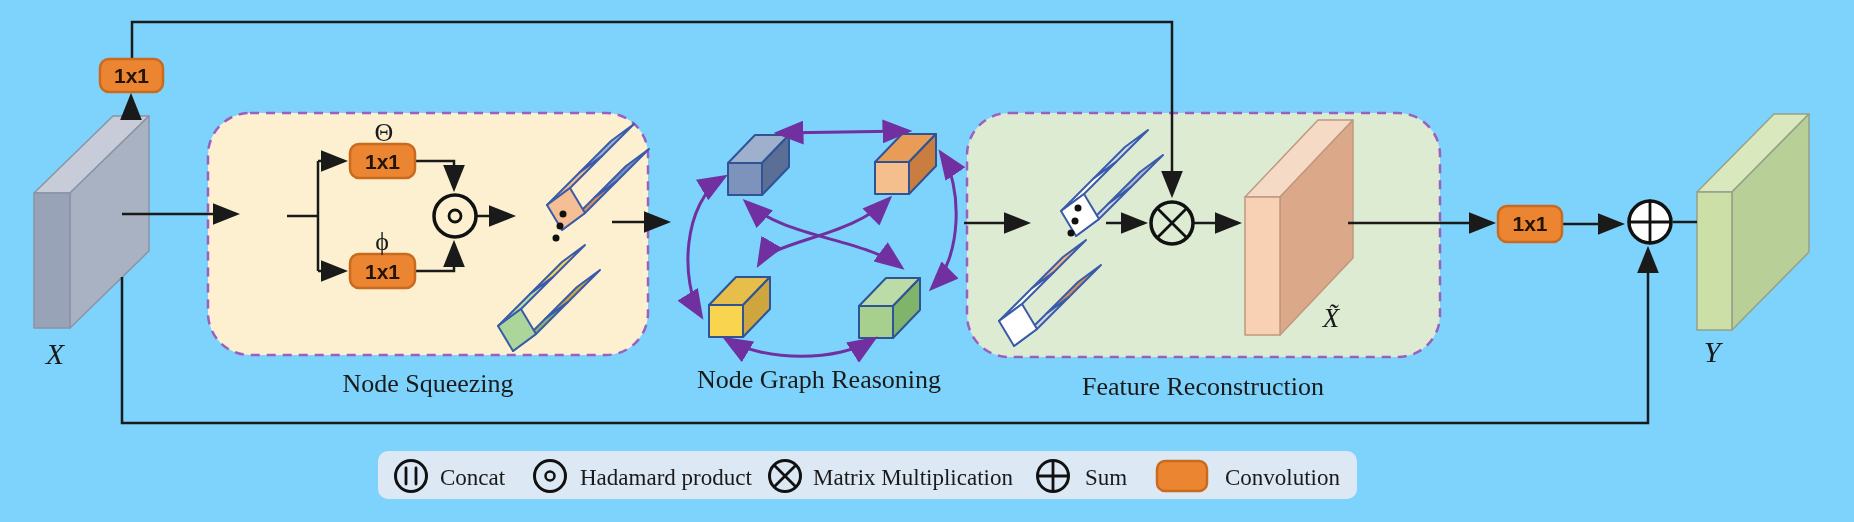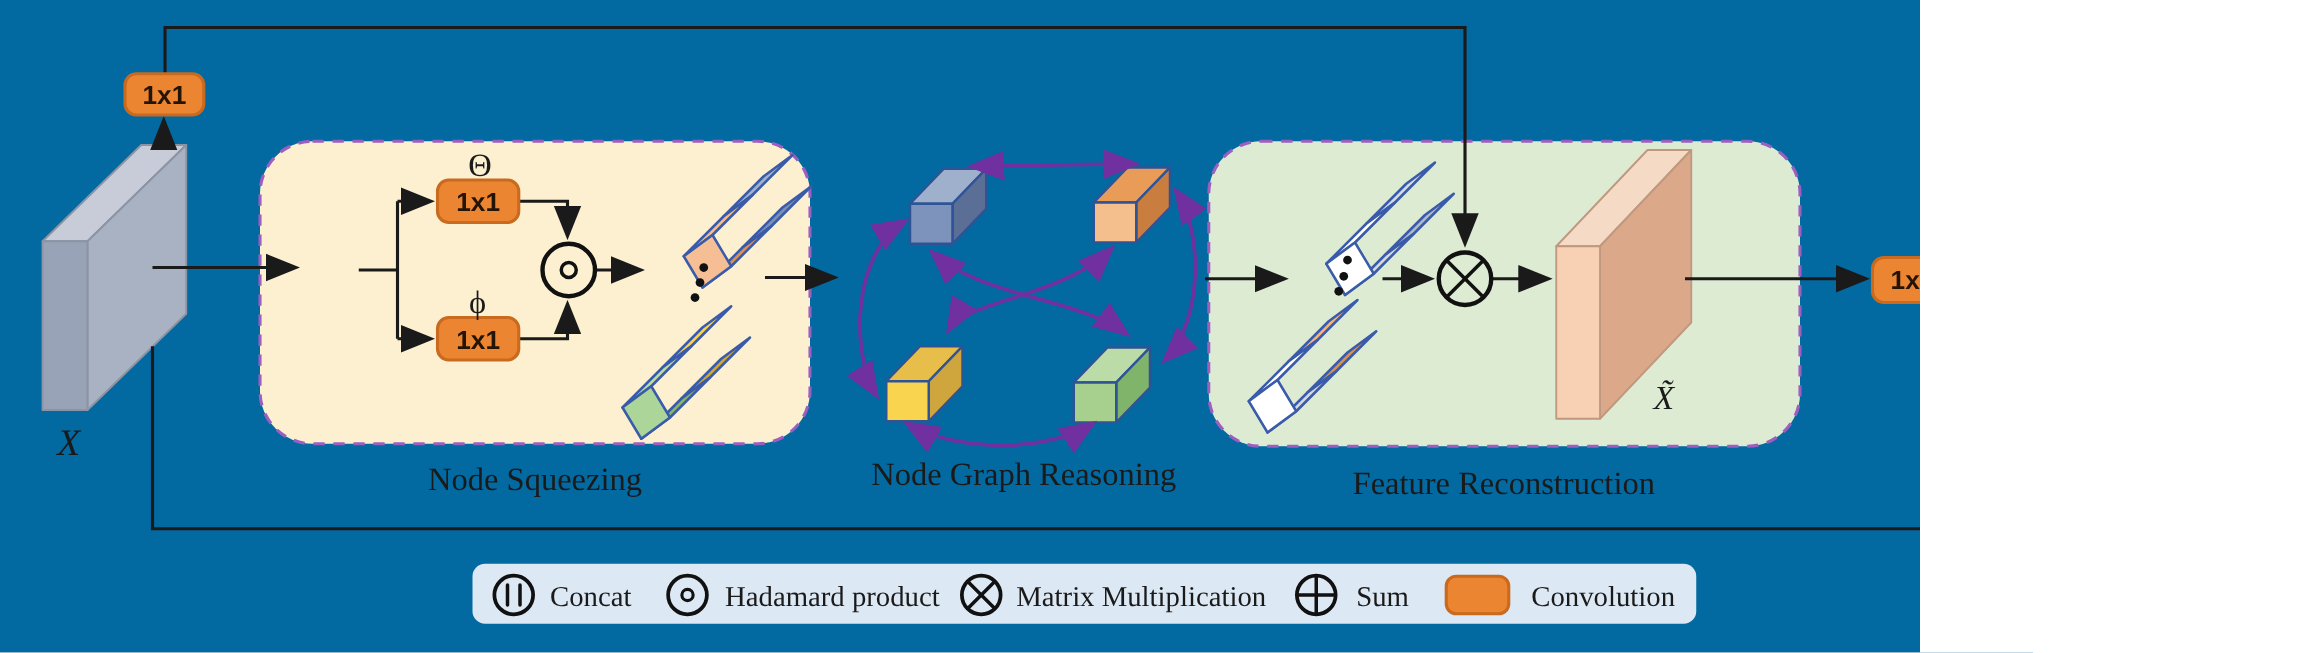--- a/index.html
+++ b/index.html
@@ -1,16 +1,16 @@
 <!DOCTYPE html>
 <html><head>
 <meta charset="utf-8">
 <style>
   html,body{margin:0;padding:0;background:#ffffff;}
-  .canvas{position:relative;width:1536px;height:522px;background:#0369a1;overflow:hidden;
+  .canvas{position:relative;width:1854px;height:522px;background:#7dd3fc;overflow:hidden;
           font-family:"Liberation Serif","DejaVu Serif",serif;}
   svg{position:absolute;left:0;top:0;}
   .blk{stroke:#1a1a1a;stroke-width:2.5;fill:none;}
   .opc{stroke:#111111;stroke-width:3.5;}
   .opl{stroke:#111111;stroke-width:2.8;fill:none;stroke-linecap:round;}
   .parrow{stroke:#7030A0;stroke-width:3;fill:none;}
   .convbox{fill:#EC8532;stroke:#C96A1E;stroke-width:2.5;}
   .convtxt{font-family:"Liberation Sans","DejaVu Sans",sans-serif;font-weight:bold;
            font-size:21px;fill:#241403;text-anchor:middle;}
   .seclbl{font-size:26px;fill:#1a1a1a;text-anchor:middle;}

